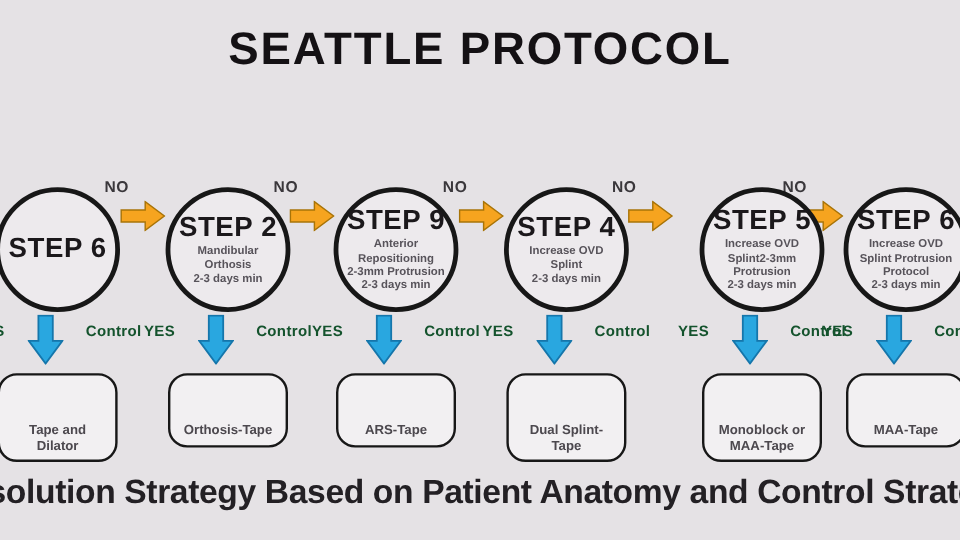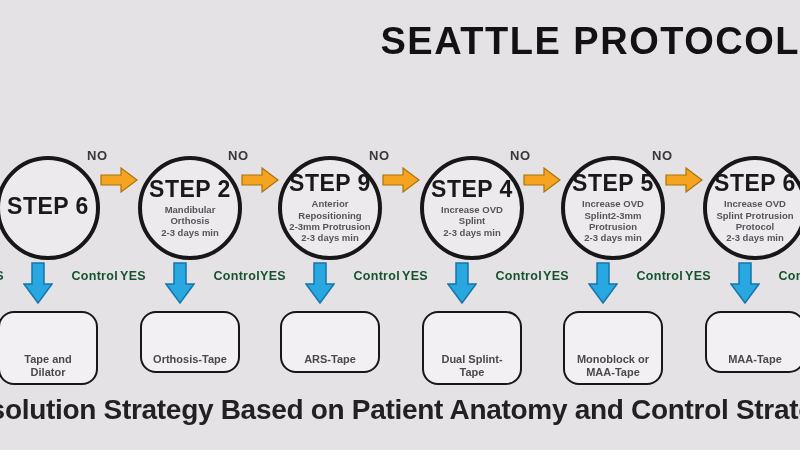--- a/index.html
+++ b/index.html
@@ -3,21 +3,21 @@
 <meta charset="utf-8">
 <style>
   html,body{margin:0;padding:0;}
   .stage{
     position:relative;width:800px;height:450px;overflow:hidden;
     background:#e5e2e5;
     font-family:"Liberation Sans", sans-serif;
   }
   .diagram-title{
     position:absolute;top:20px;left:0;width:100%;
-    text-align:right;font-size:38px;font-weight:800;letter-spacing:1.5px;
+    text-align:center;font-size:38px;font-weight:800;letter-spacing:1.5px;
     color:#141114;
   }
   
   .step-col{position:absolute;top:150px;width:140px;height:210px;}
   .step-circle{
     position:absolute;top:6px;left:18px;box-sizing:border-box;
     width:104px;height:104px;border:4px solid #171717;border-radius:50%;
     background:#edeaed;
     display:flex;flex-direction:column;align-items:center;justify-content:center;
     text-align:center;
@@ -151,21 +151,21 @@
       <svg width="30" height="42" viewBox="0 0 30 42">
           <polygon points="9,1 21,1 21,22 29,22 15,41 1,22 9,22" fill="#29a7e0" stroke="#1576ab" stroke-width="1.5"></polygon>
         </svg>
       <span class="yc-label">Control</span>
     </div>
     <div class="outcome-box">
       <div class="outcome-label">Dual Splint-Tape</div>
     </div>
   </div>
 
-  <div class="step-col" style="left:543px">
+  <div class="step-col" style="left:565px">
     <div class="step-circle">
       <div class="step-title">STEP 5</div>
       <div class="step-desc">Increase OVD
 Splint2-3mm
 Protrusion
 2-3 days min</div>
     </div>
     <div class="yc-row">
       <span class="yc-label">YES</span>
       <svg width="30" height="42" viewBox="0 0 30 42">

